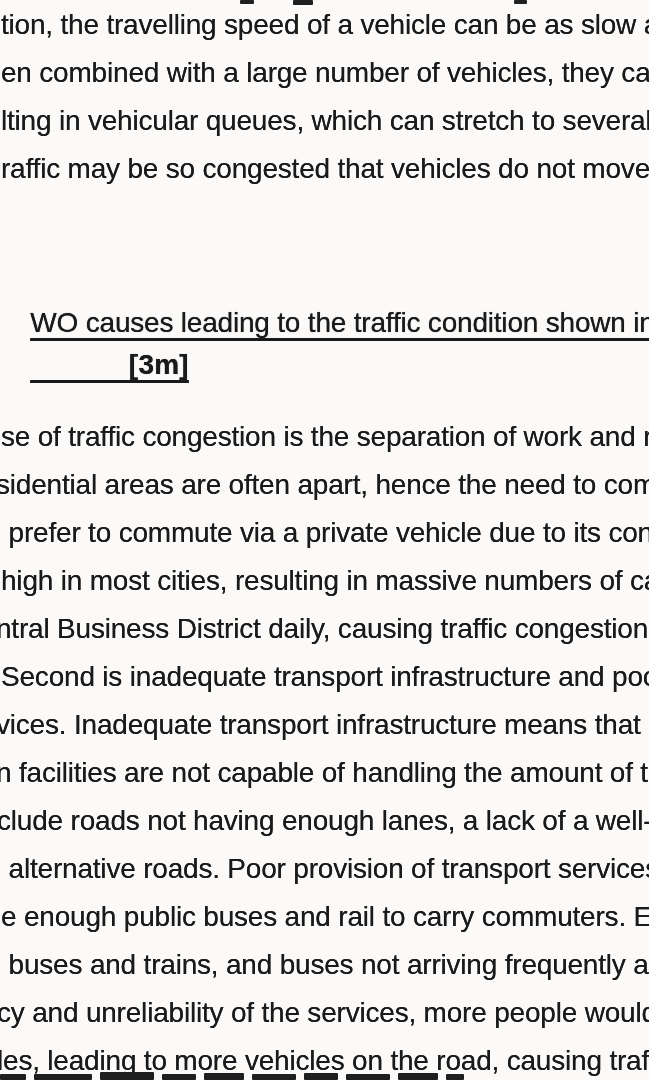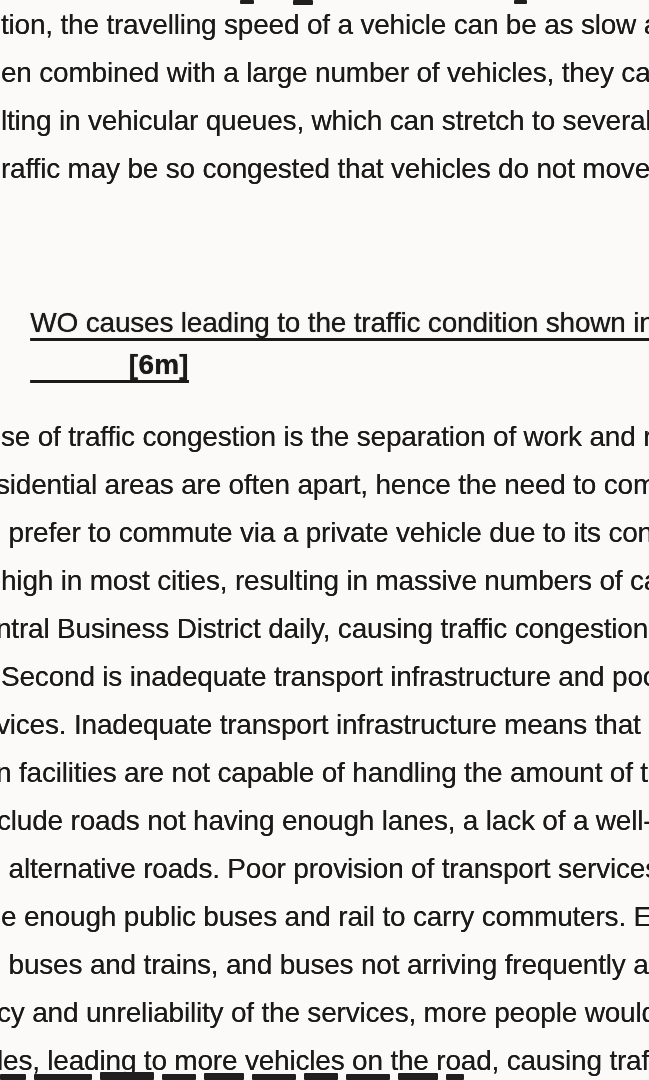--- a/index.html
+++ b/index.html
@@ -55,21 +55,21 @@
 
   <div class="line" style="top:8px">tion, the travelling speed of a vehicle can be as slow as</div>
   <div class="line" style="top:56px">en combined with a large number of vehicles, they caus</div>
   <div class="line" style="top:104px">lting in vehicular queues, which can stretch to several k</div>
   <div class="line" style="top:152px">raffic may be so congested that vehicles do not move at</div>
 
   <div class="heading-line" style="top:272px">
     <span class="underlined">WO causes leading to the traffic condition shown in</span>
   </div>
   <div class="heading-line" style="top:314px">
-    <span class="underlined"><span>&nbsp;&nbsp;&nbsp;&nbsp;&nbsp;&nbsp;&nbsp;&nbsp;&nbsp;&nbsp;&nbsp;&nbsp;&nbsp;</span><span class="marks">[6m]</span></span>
+    <span class="underlined"><span>&nbsp;&nbsp;&nbsp;&nbsp;&nbsp;&nbsp;&nbsp;&nbsp;&nbsp;&nbsp;&nbsp;&nbsp;&nbsp;</span><span class="marks">[3m]</span></span>
   </div>
 
   <div class="line" style="top:420px">se of traffic congestion is the separation of work and resi</div>
   <div class="line" style="top:468px;left:-4px">sidential areas are often apart, hence the need to commu</div>
   <div class="line" style="top:516px"> prefer to commute via a private vehicle due to its conve</div>
   <div class="line" style="top:564px">high in most cities, resulting in massive numbers of cars</div>
   <div class="line" style="top:612px;left:-4px">ntral Business District daily, causing traffic congestion es</div>
   <div class="line" style="top:660px">Second is inadequate transport infrastructure and poor p</div>
   <div class="line" style="top:708px;left:-4px">vices. Inadequate transport infrastructure means that a c</div>
   <div class="line" style="top:756px;left:-4px">n facilities are not capable of handling the amount of traf</div>

